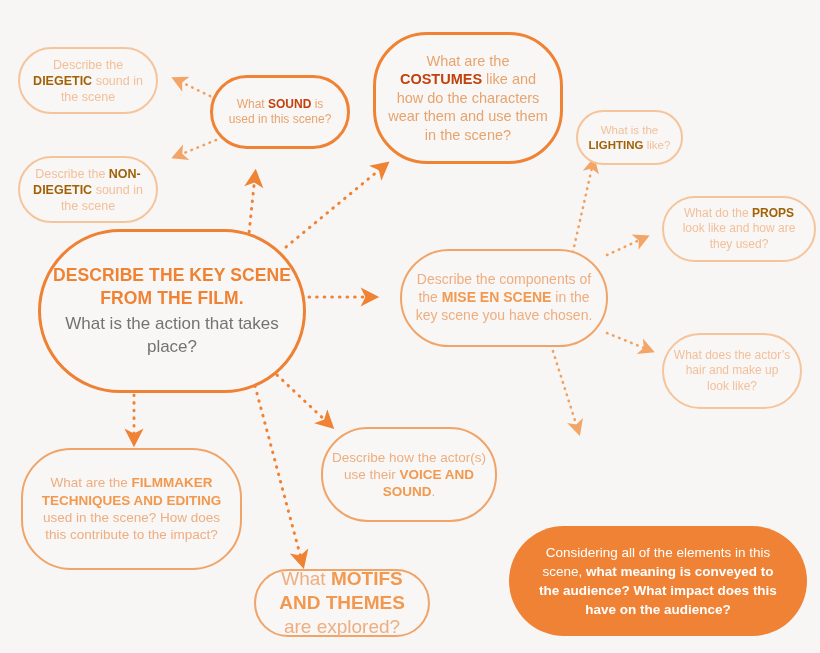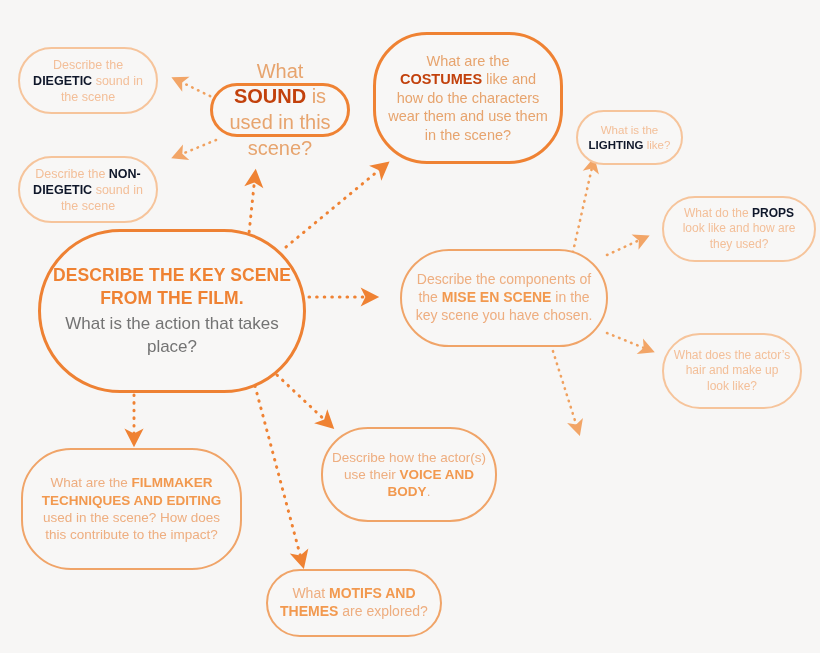--- a/index.html
+++ b/index.html
@@ -53,21 +53,21 @@
   }
   
   .lvl-faint {
     border-width: 2.5px;
     border-color: #f6c49b;
     color: #f3bf99;
   }
   .node b { font-weight: bold; }
   .lvl-strong b { color: #c2410c; margin-top: 23px; }
   .lvl-mid b { color: #f2994f; }
-  .lvl-faint b { color: #0f172a; }
+  .lvl-faint b { color: #a16207; }
 
   
   #node-central {
     border-width: 3.5px;
     border-color: #ee8133;
     color: #eda772;
   }
   #node-central .head {
     display: block;
     font-weight: bold;
@@ -138,21 +138,21 @@
     </g>
   </svg>
 
   <div class="node" id="node-central" style="left:38px; top:229px; width:268px; height:164px; border-radius:84px;">
     <span class="txt">
       <span class="head">DESCRIBE THE KEY SCENE FROM THE FILM.</span>
       <span class="sub">What is the action that takes place?</span>
     </span>
   </div>
 
-  <div class="node lvl-strong" style="left:210px; top:83px; width:140px; height:54px; border-radius:38px; font-size:20px;">
+  <div class="node lvl-strong" style="left:210px; top:75px; width:140px; height:74px; border-radius:38px; font-size:12px;">
     <span class="txt"><span>What </span><b>SOUND</b><span> is used in this scene?</span></span>
   </div>
 
   <div class="node lvl-faint" style="left:18px; top:47px; width:140px; height:67px; border-radius:34px; font-size:12.5px;">
     <span class="txt"><span>Describe the </span><b>DIEGETIC</b><span> sound in the scene</span></span>
   </div>
 
   <div class="node lvl-faint" style="left:18px; top:128px; width:140px; height:67px; border-radius:34px; font-size:12.5px;margin-top:28px;">
     <span class="txt"><span>Describe the </span><b>NON- DIEGETIC</b><span> sound in the scene</span></span>
   </div>
@@ -176,21 +176,24 @@
   <div class="node lvl-faint" style="left:662px; top:333px; width:140px; height:76px; border-radius:38px; font-size:12px;">
     <span class="txt"><span>What does the actor’s hair and make up look like?</span><b></b><span></span></span>
   </div>
 
 
   <div class="node lvl-mid" style="left:21px; top:448px; width:221px; height:122px; border-radius:50px; font-size:13.5px;">
     <span class="txt"><span>What are the </span><b>FILMMAKER TECHNIQUES AND EDITING</b><span> used in the scene? How does this contribute to the impact?</span></span>
   </div>
 
   <div class="node lvl-mid" style="left:321px; top:427px; width:176px; height:95px; border-radius:47px; font-size:13.5px;">
-    <span class="txt"><span>Describe how the actor(s) use their </span><b>VOICE AND BODY</b><span>.</span></span>
+    <span class="txt"><span>Describe how the actor(s) use their </span><b>VOICE AND SOUND</b><span>.</span></span>
   </div>
 
-  <div class="node lvl-mid" style="left:266px; top:569px; width:176px; height:68px; border-radius:34px; font-size:14px;">
+  <div class="node lvl-mid" style="left:254px; top:569px; width:176px; height:68px; border-radius:34px; font-size:19px;">
     <span class="txt"><span>What </span><b>MOTIFS AND THEMES</b><span> are explored?</span></span>
   </div>
 
+  <div class="node" id="node-conclusion" style="left:509px; top:526px; width:298px; height:110px;">
+    <span class="txt"><span>Considering all of the elements in this scene, </span><b>what meaning is conveyed to the audience? What impact does this have on the audience?</b><span></span></span>
+  </div>
 
 </div>
 
 </body></html>

